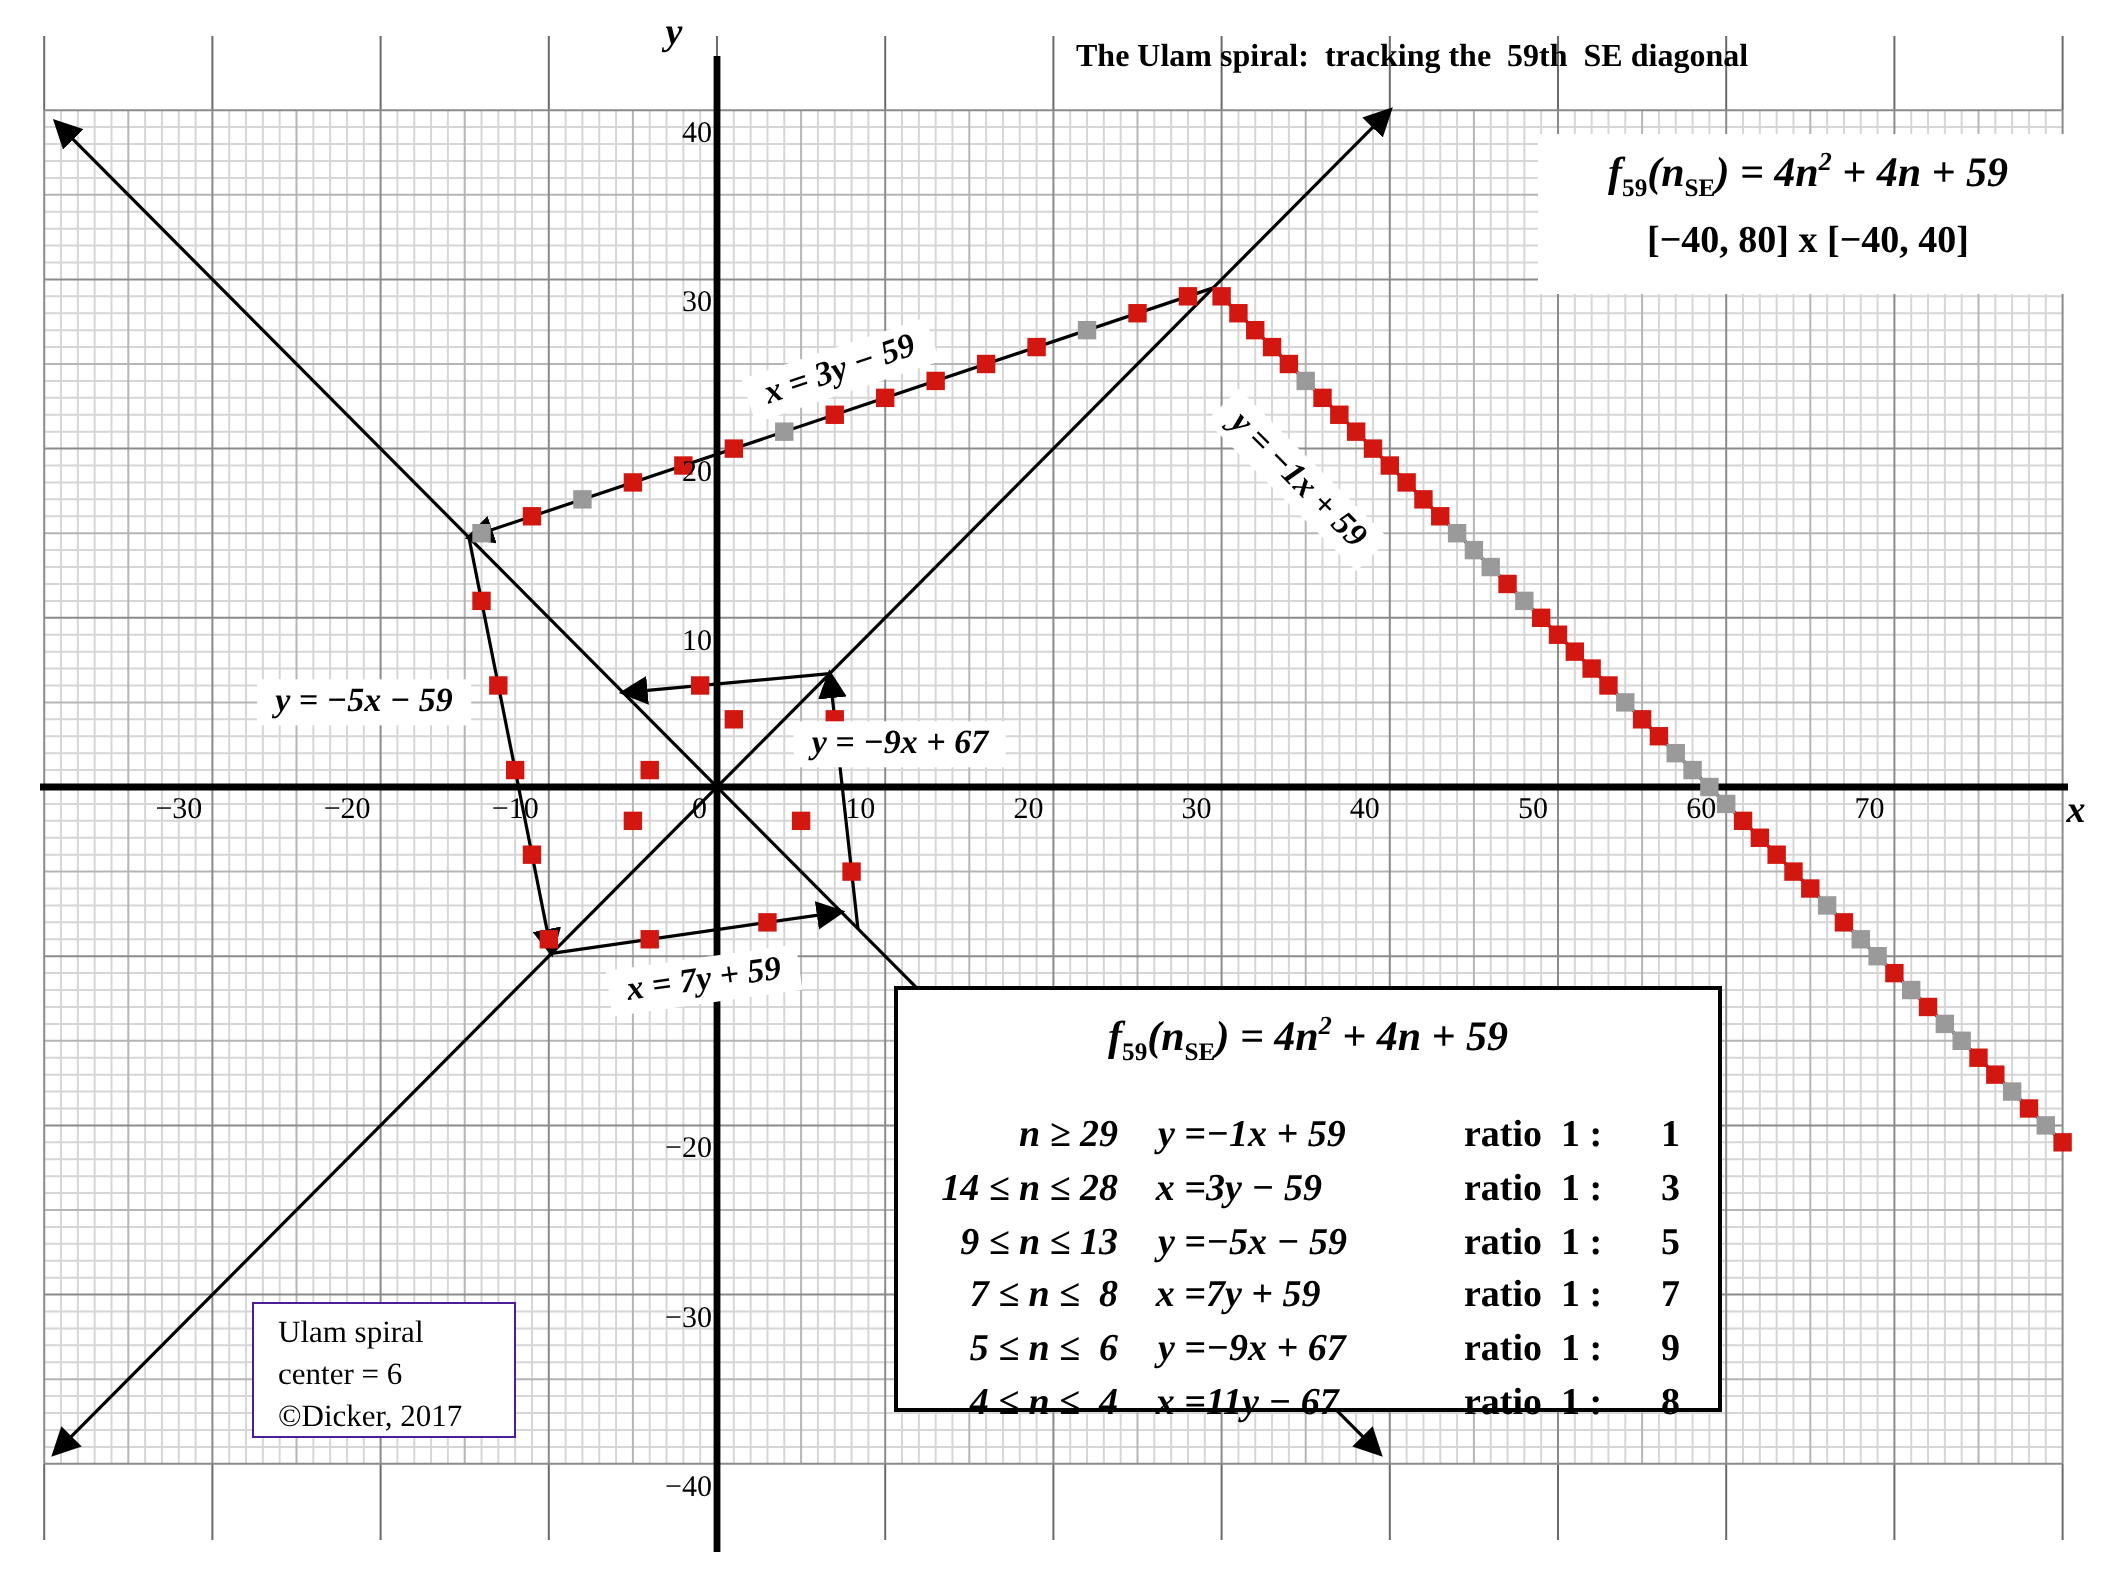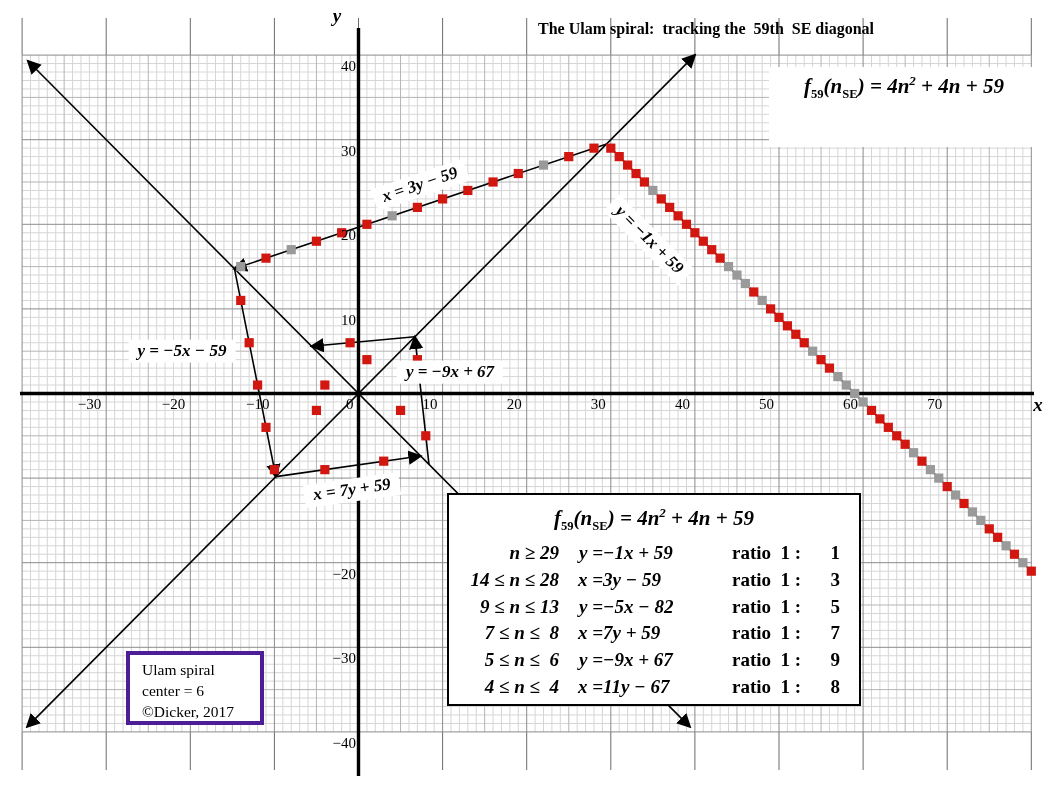--- a/index.html
+++ b/index.html
@@ -15,25 +15,25 @@
   .lbl-seg3y{left:420px;top:185px;transform:translate(-50%,-50%) rotate(-18.5deg);}
   .lbl-seg1x{left:649px;top:240px;transform:translate(-50%,-50%) rotate(45deg);}
   .lbl-seg5x{left:182px;top:351px;transform:translate(-50%,-50%);}
   .lbl-seg9x{left:450px;top:372px;transform:translate(-50%,-50%);}
   .lbl-seg7y{left:352px;top:490px;transform:translate(-50%,-50%) rotate(-8deg);}
   .lbl-fn{left:906px;top:290px;transform:translate(-50%,-50%);font-size:20px;padding:5px 14px;}
   .formula-box{position:absolute;left:769px;top:67px;width:270px;height:80px;background:#fff;
     text-align:center;color:#000;}
   .formula-box .l1{margin-top:6px;font-size:21px;}
   .formula-box .l2{margin-top:8px;font-weight:bold;font-size:19px;}
-  .math{font-weight:bold;font-style:italic;font-family:"Liberation Serif",serif;white-space:pre;}
+  .math{font-weight:bold;font-style:italic;font-family:"Liberation Serif",serif;white-space:pre;margin-top:15px;}
   sub.sb{font-size:0.60em;font-style:normal;}
   sup.sp{font-size:0.62em;}
   .credit-box{position:absolute;left:126px;top:651px;width:118px;height:62px;background:#fff;
-    border:4px solid #4c1d95;padding:4px 0 0 12px;font-size:15.5px;line-height:21px;color:#000;}
+    border:1px solid #4c1d95;padding:4px 0 0 12px;font-size:15.5px;line-height:21px;color:#000;}
   .eq-table{position:absolute;left:447px;top:493px;width:410px;height:209px;background:#fff;
     border:2px solid #000;color:#000;}
   .eq-table .t-title{text-align:center;margin-top:10px;font-size:21px;}
   .t-rows{margin-top:8px;}
   .t-row{display:grid;grid-template-columns:100px 44px 100px 115px 22px;height:26.7px;
     padding-left:10px;align-items:baseline;font-size:19px;font-weight:bold;}
   .t-row .cond{text-align:right;white-space:pre;}
   .t-row .lhs{text-align:right;}
   .t-row .rhs{text-align:left;}
   .t-row .rlab{padding-left:29px;white-space:pre;font-style:normal;font-family:"Liberation Serif",serif;font-weight:bold;}
@@ -402,20 +402,21 @@
         <text x="356" y="747.9000000000001" text-anchor="end" font-size="15" font-family="Liberation Serif, serif" fill="#000">−40</text>
       </g>
     <text id="axis-y-letter" x="337" y="22" font-size="19" font-style="italic" font-weight="bold" font-family="Liberation Serif, serif" text-anchor="middle">y</text>
     <text id="axis-x-letter" x="1038" y="411" font-size="19" font-style="italic" font-weight="bold" font-family="Liberation Serif, serif" text-anchor="middle">x</text>
   </svg>
 
   <div class="main-title">The Ulam spiral:  tracking the  59th  SE diagonal</div>
 
   <div class="formula-box">
     <div class="l1 math"><span>f</span><sub class="sb">59</sub><span>(n</span><sub class="sb">SE</sub><span>) = 4n</span><sup class="sp">2</sup><span> + 4n + 59</span></div>
+    <div class="l2">[−40, 80] x [−40, 40]</div>
   </div>
 
 
   <div class="plot-label lbl-seg3y">x = 3y − 59</div>
   <div class="plot-label lbl-seg1x">y = −1x + 59</div>
   <div class="plot-label lbl-seg5x">y = −5x − 59</div>
   <div class="plot-label lbl-seg9x">y = −9x + 67</div>
   <div class="plot-label lbl-seg7y">x = 7y + 59</div>
 
   <div class="credit-box">
@@ -437,21 +438,21 @@
       <div class="t-row">
         <span class="cond math">14 ≤ n ≤ 28</span>
         <span class="lhs math">x =</span>
         <span class="rhs math">3y − 59</span>
         <span class="rlab">ratio  1 :</span>
         <span class="rval">3</span>
       </div>
       <div class="t-row">
         <span class="cond math">9 ≤ n ≤ 13</span>
         <span class="lhs math">y =</span>
-        <span class="rhs math">−5x − 82</span>
+        <span class="rhs math">−5x − 59</span>
         <span class="rlab">ratio  1 :</span>
         <span class="rval">5</span>
       </div>
       <div class="t-row">
         <span class="cond math">7 ≤ n ≤  8</span>
         <span class="lhs math">x =</span>
         <span class="rhs math">7y + 59</span>
         <span class="rlab">ratio  1 :</span>
         <span class="rval">7</span>
       </div>

